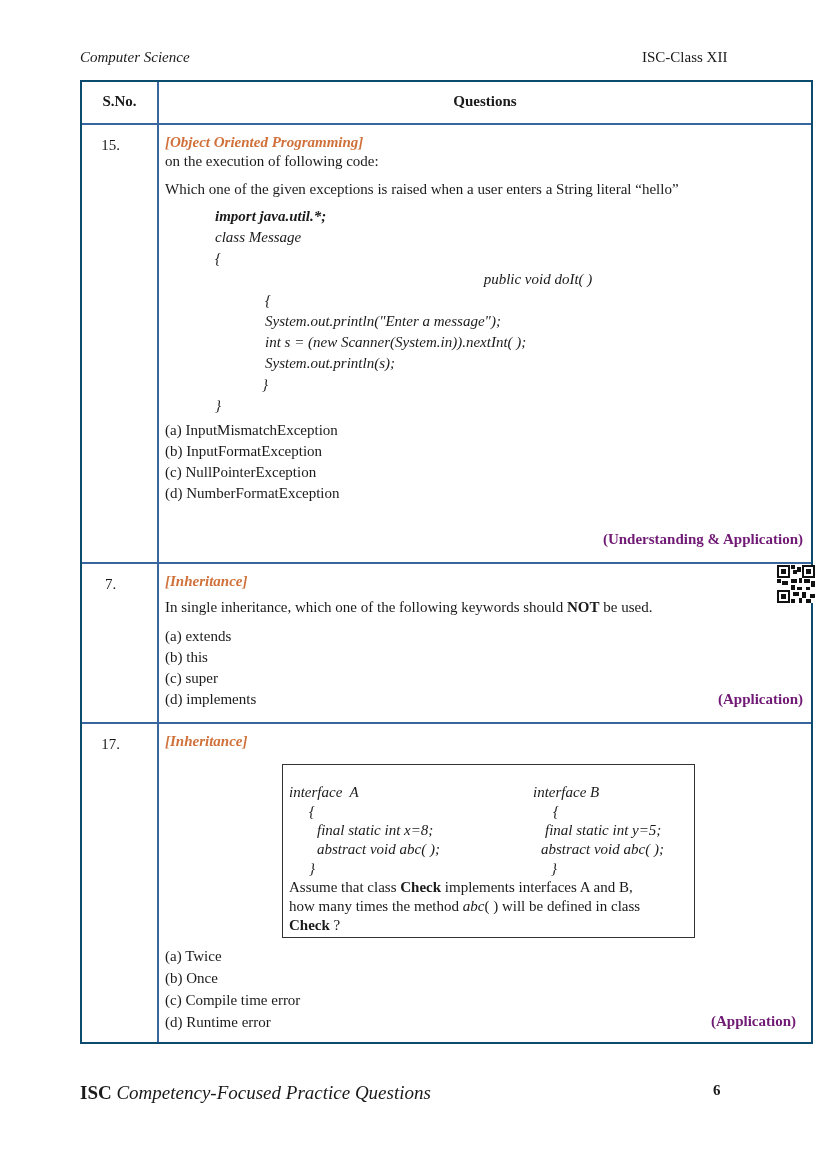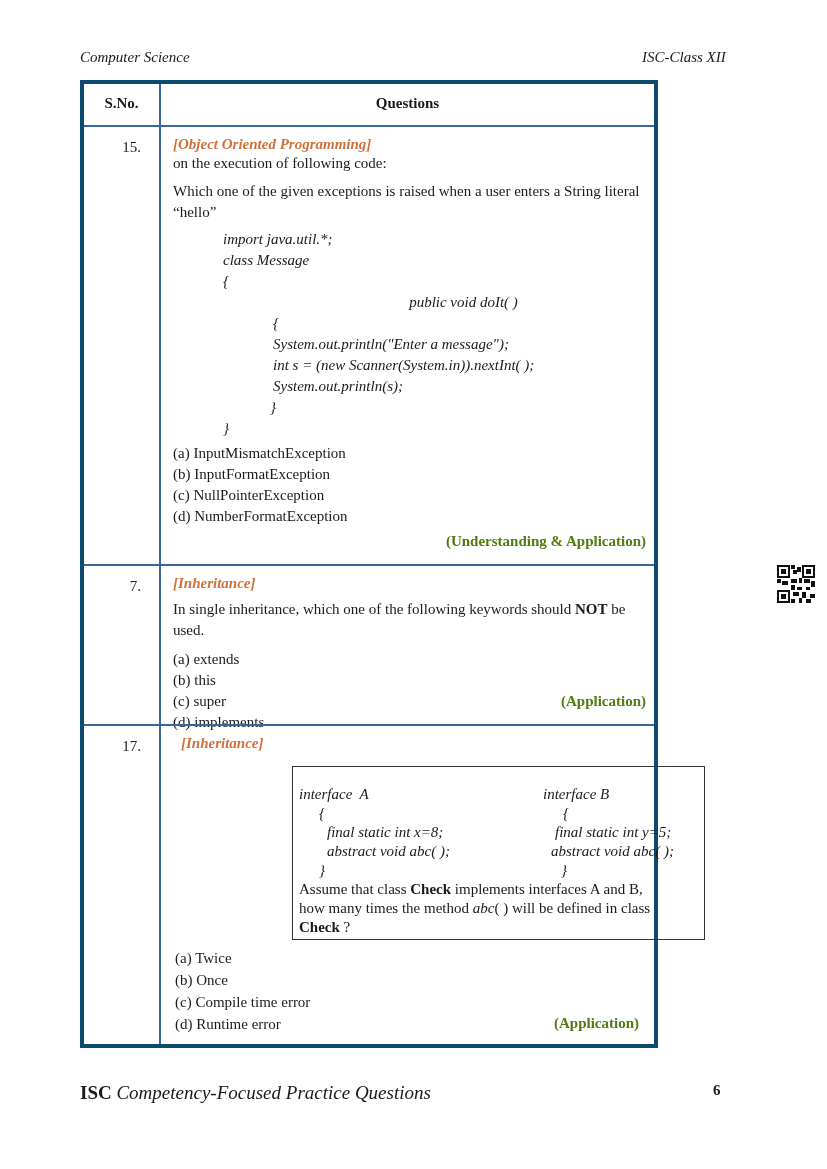--- a/index.html
+++ b/index.html
@@ -1,36 +1,36 @@
 <!DOCTYPE html>
 <html><head>
 <meta charset="utf-8">
 <style>
   * { box-sizing: border-box; margin: 0; padding: 0; }
   html, body { width: 827px; height: 1169px; background: #ffffff; }
   body { position: relative; font-family: "Liberation Serif", "DejaVu Serif", serif; color: #1a1a1a; overflow: hidden; }
 
   .hdr-left { position: absolute; left: 80px; top: 49px; font-size: 15px; font-style: italic; }
-  .hdr-right { position: absolute; left: 642px; top: 49px; font-size: 15px; font-style: italic; }
+  .hdr-right { position: absolute; left: 642px; top: 49px; font-size: 15px; }
 
-  .tbl { position: absolute; left: 80px; top: 80px; width: 578px; border: 4px solid #0c4a6e; }
+  .tbl { position: absolute; left: 80px; top: 80px; width: 733px; border: 2px solid #0c4a6e; }
   .row { display: flex; border-top: 2px solid #3a66a0; position: relative; }
   .row:first-child { border-top: none; }
-  .cell-no { width: 77px; border-right: 2px solid #3a66a0; text-align: right; padding-right: 18px; font-size: 15px; flex-shrink: 0; }
-  .cell-q { flex: 1; padding-left: 12px; padding-right: 8px; font-size: 15px; position: relative; }
+  .cell-no { width: 77px; border-right: 2px solid #3a66a0; text-align: center; padding-right: 18px; font-size: 15px; flex-shrink: 0; }
+  .cell-q { flex: 1; padding-left: 6px; padding-right: 8px; font-size: 15px; position: relative; }
 
   .head-row { height: 41px; }
   .head-row .cell-no { text-align: center; padding: 0; font-weight: bold; line-height: 39px; }
   .head-row .cell-q { text-align: center; font-weight: bold; line-height: 39px; padding: 0; }
 
   .topic { color: #d0703a; font-style: italic; font-weight: bold; font-size: 15px; }
   .stem { line-height: 21px; }
   .code { font-style: italic; line-height: 21px; }
   .opt { line-height: 21px; }
-  .level { color: #4d7c0f; font-weight: bold; font-size: 15px; }
+  .level { color: #701a75; font-weight: bold; font-size: 15px; }
 
   .qnum { line-height: 20px; padding-top: 10px; }
 
   .code-box { position: absolute; left: 123px; top: 40px; width: 413px; height: 174px; border: 1.5px solid #333; padding: 18px 6px 0 6px; font-size: 15px; line-height: 19px; }
   .cb-line { position: relative; height: 19px; white-space: pre; }
   .cb-a { position: absolute; font-style: italic; }
   .qr { position: absolute; left: 777px; top: 565px; width: 38px; height: 38px; }
   .ftr-left { position: absolute; left: 80px; top: 1082px; font-size: 19px; }
   .ftr-left .b { font-weight: bold; }
   .ftr-left .i { font-style: italic; }
@@ -48,21 +48,21 @@
     <div class="cell-q">Questions</div>
   </div>
 
   <div class="row" style="height:439px;">
     <div class="cell-no qnum">15.</div>
     <div class="cell-q">
       <div class="topic" style="margin-top:9px;">[Object Oriented Programming]</div>
       <div class="stem">on the execution of following code:</div>
       <div class="stem" style="margin-top:7px;">Which one of the given exceptions is raised when a user enters a String literal “hello”</div>
       <div style="margin-top:6px;">
-        <div class="code" style="padding-left:50px;">import java.util.*;</div>
+        <div class="code" style="padding-left:50px;font-weight:bold;">import java.util.*;</div>
         <div class="code" style="padding-left:50px;">class Message</div>
         <div class="code" style="padding-left:50px;">{</div>
         <div class="code" style="padding-left:108px;text-align:center;">public void doIt( )</div>
         <div class="code" style="padding-left:100px;">{</div>
         <div class="code" style="padding-left:100px;">System.out.println("Enter a message");</div>
         <div class="code" style="padding-left:100px;">int s = (new Scanner(System.in)).nextInt( );</div>
         <div class="code" style="padding-left:100px;">System.out.println(s);</div>
         <div class="code" style="padding-left:97px;">}</div>
         <div class="code" style="padding-left:50px;">}</div>
       </div>
@@ -84,21 +84,21 @@
       <div style="margin-top:8px;">
         <div class="opt">(a)  extends</div>
         <div class="opt">(b)  this</div>
         <div class="opt">(c)  super</div>
         <div class="opt">(d)  implements</div>
       </div>
       <div class="level" style="position:absolute; right:8px; top:127px;">(Application)</div>
     </div>
   </div>
 
-  <div class="row" style="height:320px;gap:8px;">
+  <div class="row" style="height:320px;">
     <div class="cell-no qnum">17.</div>
     <div class="cell-q">
       <div class="topic" style="margin-top:9px;">[Inheritance]</div>
       <div class="code-box">
         <div class="cb-line"><span class="cb-a" style="left:0;">interface  A</span><span class="cb-a" style="left:244px;">interface B</span></div>
         <div class="cb-line"><span class="cb-a" style="left:20px;">{</span><span class="cb-a" style="left:264px;">{</span></div>
         <div class="cb-line"><span class="cb-a" style="left:28px;">final static int x=8;</span><span class="cb-a" style="left:256px;">final static int y=5;</span></div>
         <div class="cb-line"><span class="cb-a" style="left:28px;">abstract void abc( );</span><span class="cb-a" style="left:252px;">abstract void abc( );</span></div>
         <div class="cb-line"><span class="cb-a" style="left:20px;">}</span><span class="cb-a" style="left:262px;">}</span></div>
         <div style="line-height:19px;"><span>Assume that class </span><b>Check</b><span> implements interfaces A and B,</span></div>

